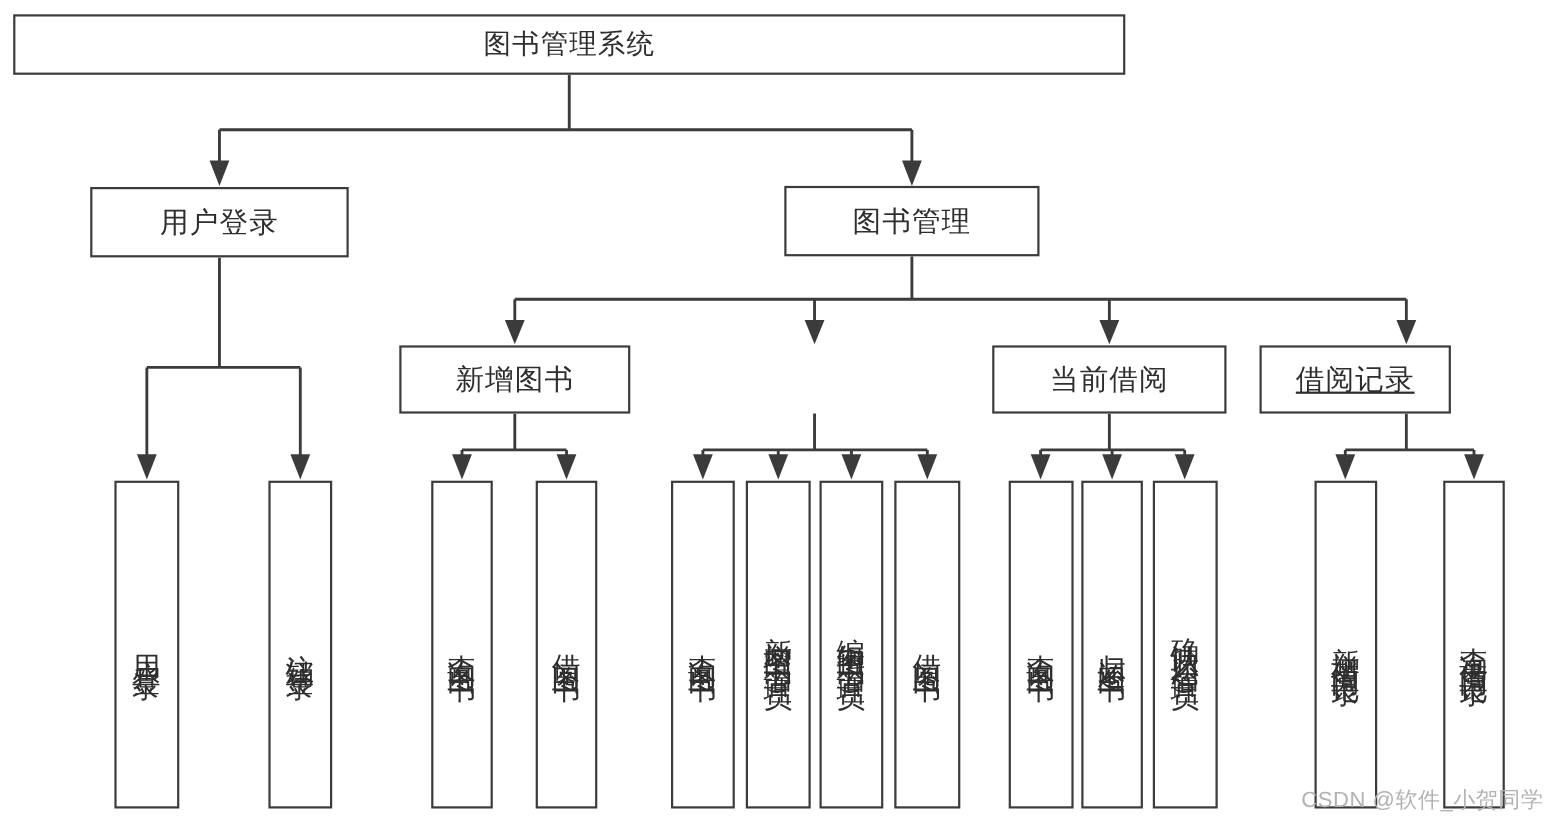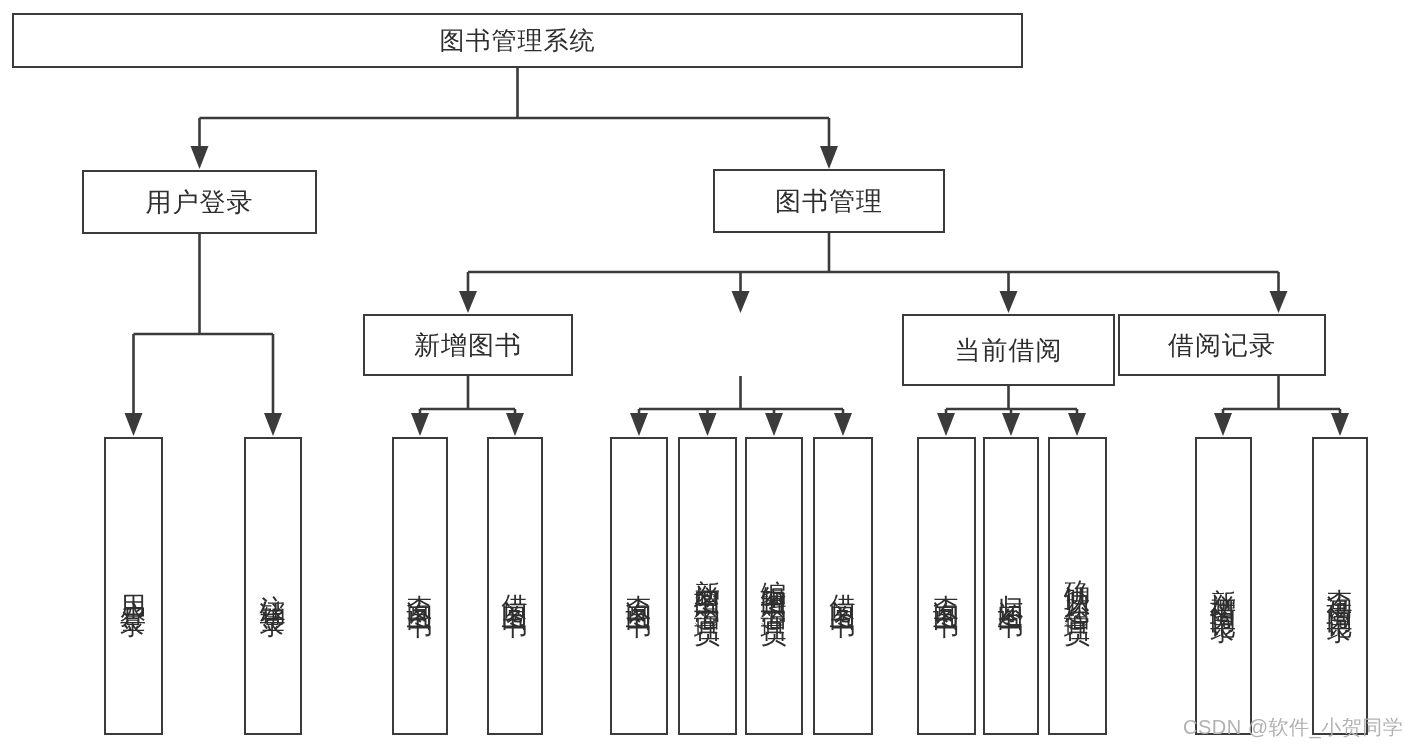--- a/index.html
+++ b/index.html
@@ -119,22 +119,22 @@
       <polygon class="ar" points="1331,413 1349,413 1340,436"></polygon>
     </g>
   </svg>
 
   <div class="hbox root-box" style="left:12px; top:13px; width:1011px; height:55px;text-align:center;">图书管理系统</div>
 
   <div class="hbox" style="left:82px; top:170px; width:235px; height:64px;">用户登录</div>
   <div class="hbox" style="left:713px; top:169px; width:232px; height:64px;">图书管理</div>
 
   <div class="hbox" style="left:363px; top:314px; width:210px; height:62px;">新增图书</div>
-  <div class="hbox" style="left:902px; top:314px; width:213px; height:72px;">当前借阅</div>
-  <div class="hbox" style="left:1118px; top:314px; width:208px; height:62px;">借阅记录</div>
+  <div class="hbox" style="left:902px; top:314px; width:213px; height:62px;">当前借阅</div>
+  <div class="hbox" style="left:1145px; top:314px; width:174px; height:62px;text-decoration:underline;">借阅记录</div>
 
   <div class="vbox" style="left:104px; top:437px; width:59px; height:298px;">用户登录</div>
   <div class="vbox" style="left:244px; top:437px; width:58px; height:298px;">注销登录</div>
 
   <div class="vbox" style="left:392px; top:437px; width:56px; height:298px;">查询图书</div>
   <div class="vbox" style="left:487px; top:437px; width:56px; height:298px;">借阅图书</div>
 
   <div class="vbox" style="left:610px; top:437px; width:58px; height:298px;">查询图书</div>
   <div class="vbox" style="left:678px; top:437px; width:59px; height:298px;">新增图书（管理员）</div>
   <div class="vbox" style="left:745px; top:437px; width:58px; height:298px;">编辑图书（管理员）</div>

